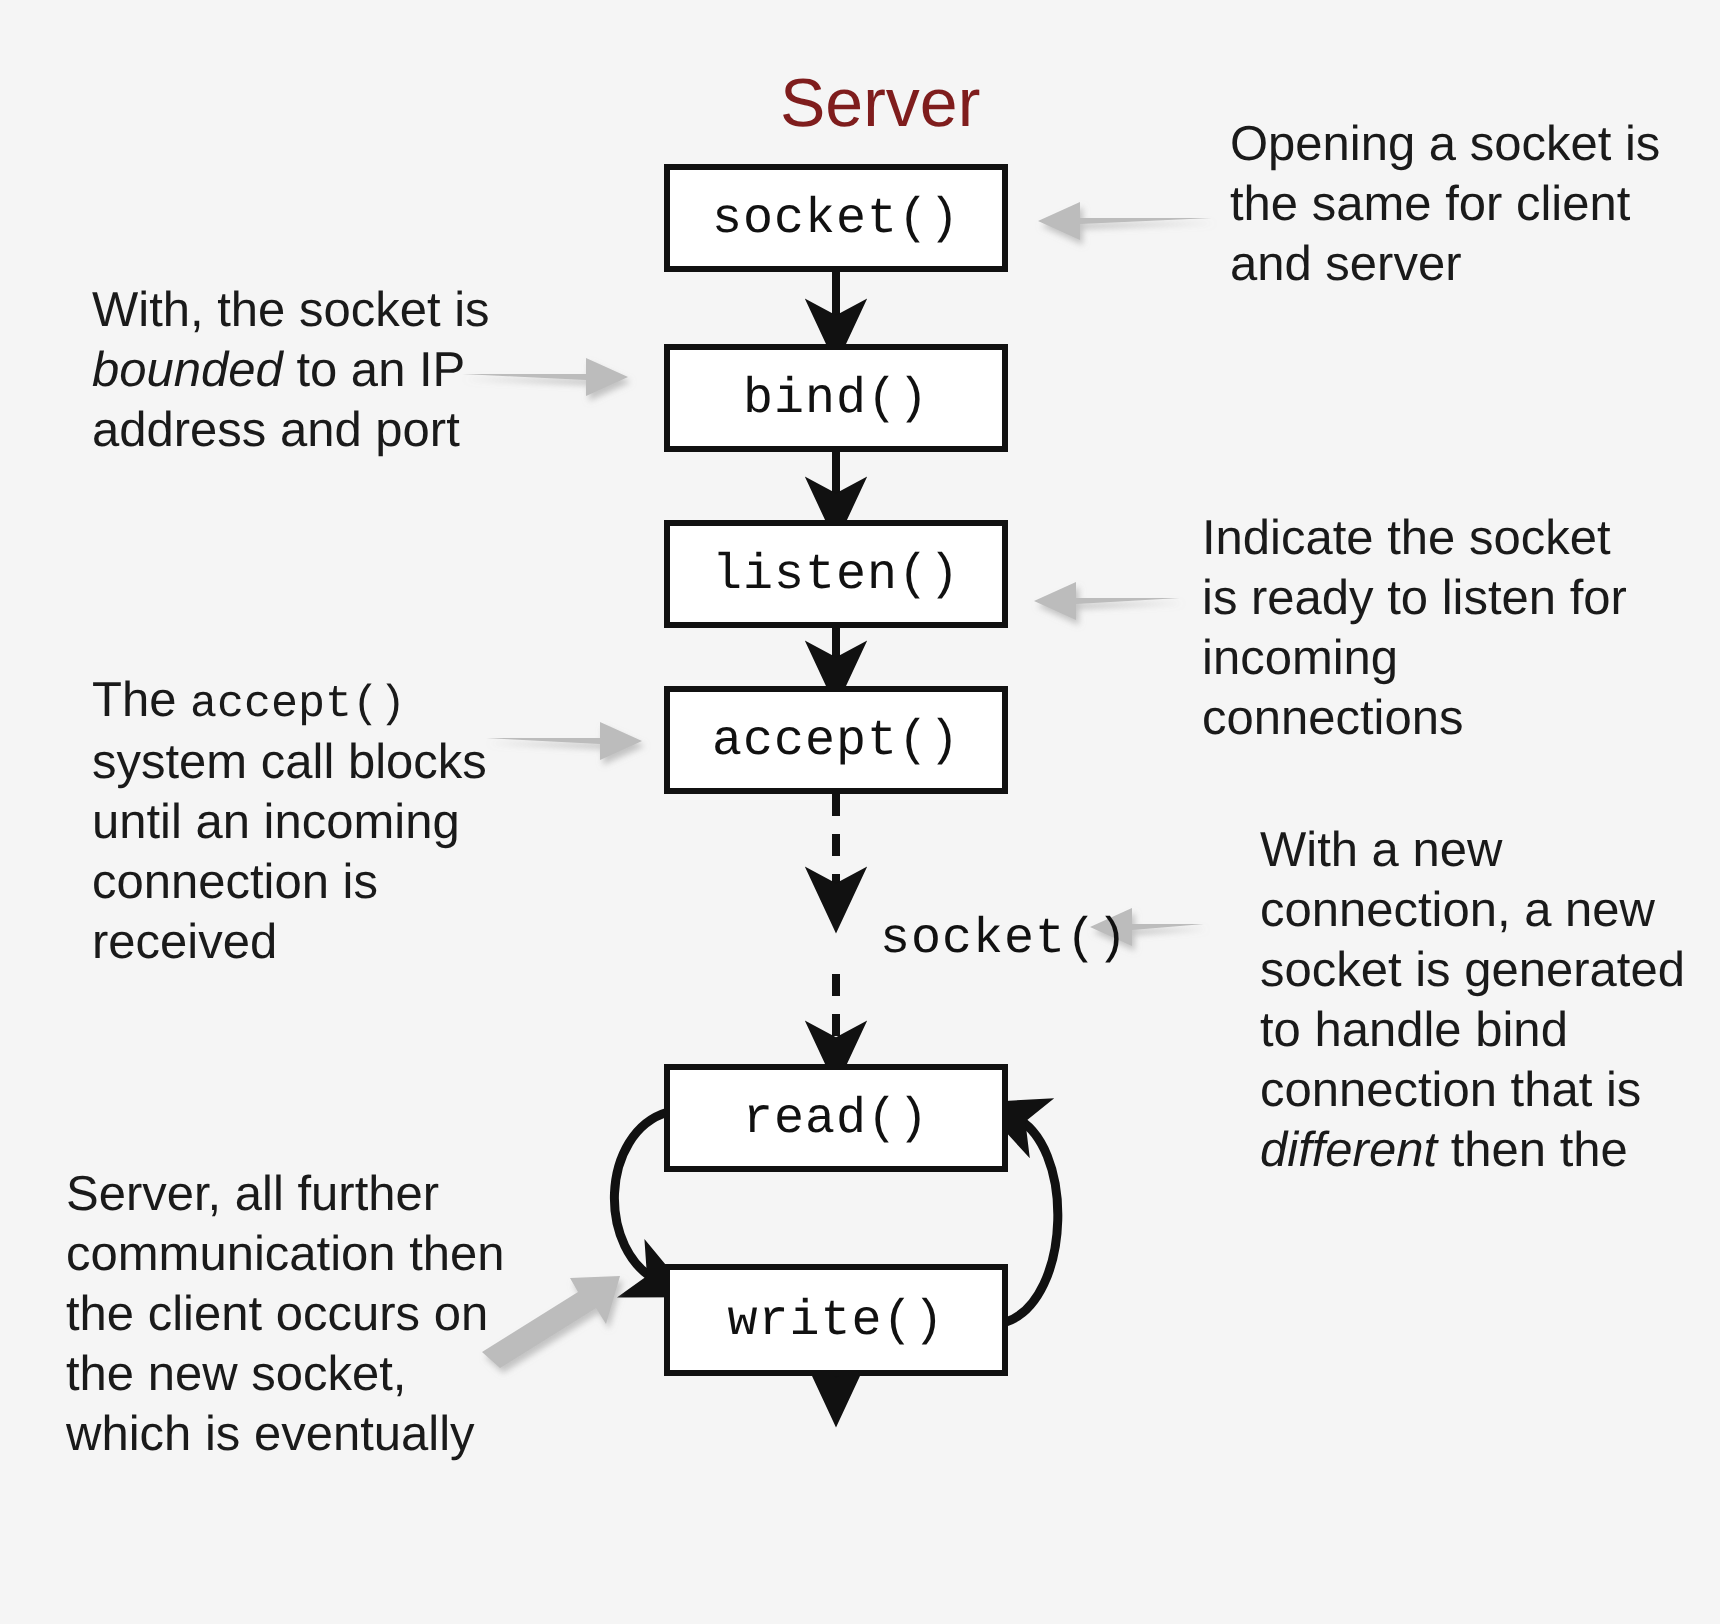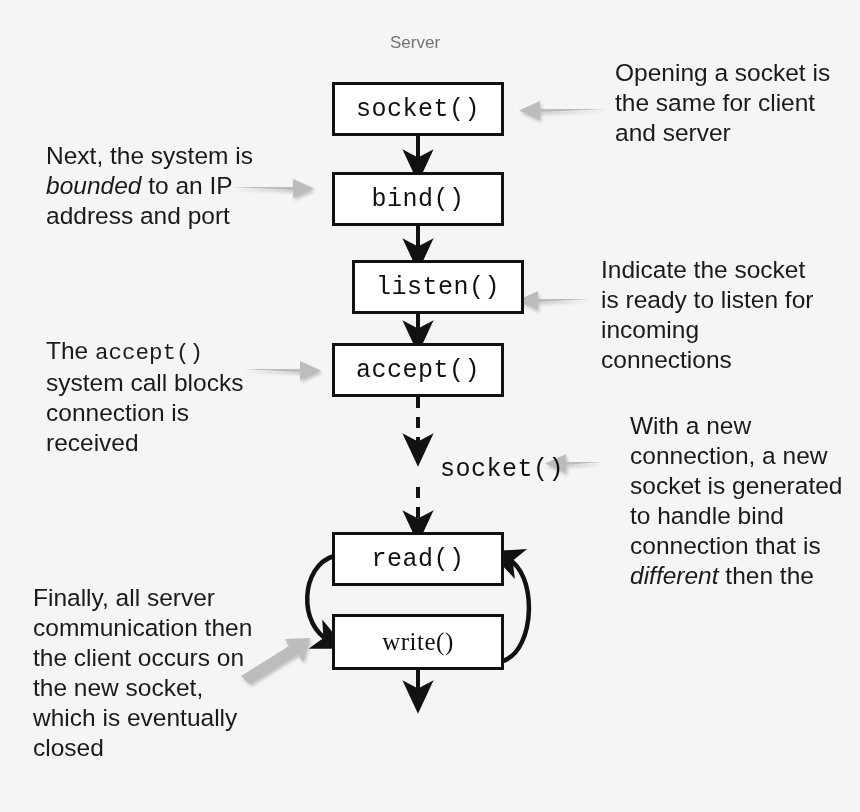--- a/index.html
+++ b/index.html
@@ -36,22 +36,22 @@
     align-items: center;
     justify-content: center;
     font-family: "Liberation Mono", "DejaVu Sans Mono", monospace;
     font-size: 25px;
     color: #111111;
     letter-spacing: 0.5px;
   }
   .title-label {
     position: absolute;
     font-family: "Liberation Sans", sans-serif;
-    font-size: 17px;
-    color: #737373;
+    font-size: 34px;
+    color: #7f1d1d;
     white-space: nowrap;
   }
   .mono-label {
     position: absolute;
     font-family: "Liberation Mono", "DejaVu Sans Mono", monospace;
     font-size: 25px;
     color: #111111;
     white-space: nowrap;
     letter-spacing: 0.5px;
   }
@@ -138,78 +138,78 @@
   <div class="title-label" style="left:390px; top:33px;">Server</div>
 
   <div class="node-box" style="left:332px; top:82px; width:172px; height:54px;">
     <span>socket()</span>
   </div>
 
   <div class="node-box" style="left:332px; top:172px; width:172px; height:54px;">
     <span>bind()</span>
   </div>
 
-  <div class="node-box" style="left:332px; top:260px; width:172px; height:54px;margin-left:20px;">
+  <div class="node-box" style="left:332px; top:260px; width:172px; height:54px;">
     <span>listen()</span>
   </div>
 
   <div class="node-box" style="left:332px; top:343px; width:172px; height:54px;">
     <span>accept()</span>
   </div>
 
   <div class="node-box" style="left:332px; top:532px; width:172px; height:54px;align-items:center;">
     <span>read()</span>
   </div>
 
-  <div class="node-box" style="left:332px; top:614px; width:172px; height:56px;font-family:Liberation Serif, serif;">
+  <div class="node-box" style="left:332px; top:632px; width:172px; height:56px;">
     <span>write()</span>
   </div>
 
 
   <div class="mono-label" style="left:440px; top:455px;">socket()</div>
 
   <div class="note" style="left:615px; top:58px; width:235px;">
     <div>Opening a socket is</div>
     <div>the same for client</div>
     <div>and server</div>
   </div>
 
   <div class="note" style="left:46px; top:141px; width:270px;">
-    <div>Next, the system is</div>
+    <div>With, the socket is</div>
     <div>
       <span class="it">bounded</span><span> to an IP</span>
     </div>
     <div>address and port</div>
   </div>
 
   <div class="note" style="left:601px; top:255px; width:250px;">
     <div>Indicate the socket</div>
     <div>is ready to listen for</div>
     <div>incoming</div>
     <div>connections</div>
   </div>
 
   <div class="note" style="left:46px; top:336px; width:270px;">
     <div><span>The </span><span class="mono">accept()</span></div>
     <div>system call blocks</div>
+    <div>until an incoming</div>
     <div>connection is</div>
     <div>received</div>
   </div>
 
   <div class="note" style="left:630px; top:411px; width:250px;">
     <div>With a new</div>
     <div>connection, a new</div>
     <div>socket is generated</div>
     <div>to handle bind</div>
     <div>connection that is</div>
     <div><span class="it">different</span><span> then the</span></div>
   </div>
 
   <div class="note" style="left:33px; top:583px; width:270px;">
-    <div>Finally, all server</div>
+    <div>Server, all further</div>
     <div>communication then</div>
     <div>the client occurs on</div>
     <div>the new socket,</div>
     <div>which is eventually</div>
-    <div>closed</div>
   </div>
 
 </div>
 
 </body></html>

